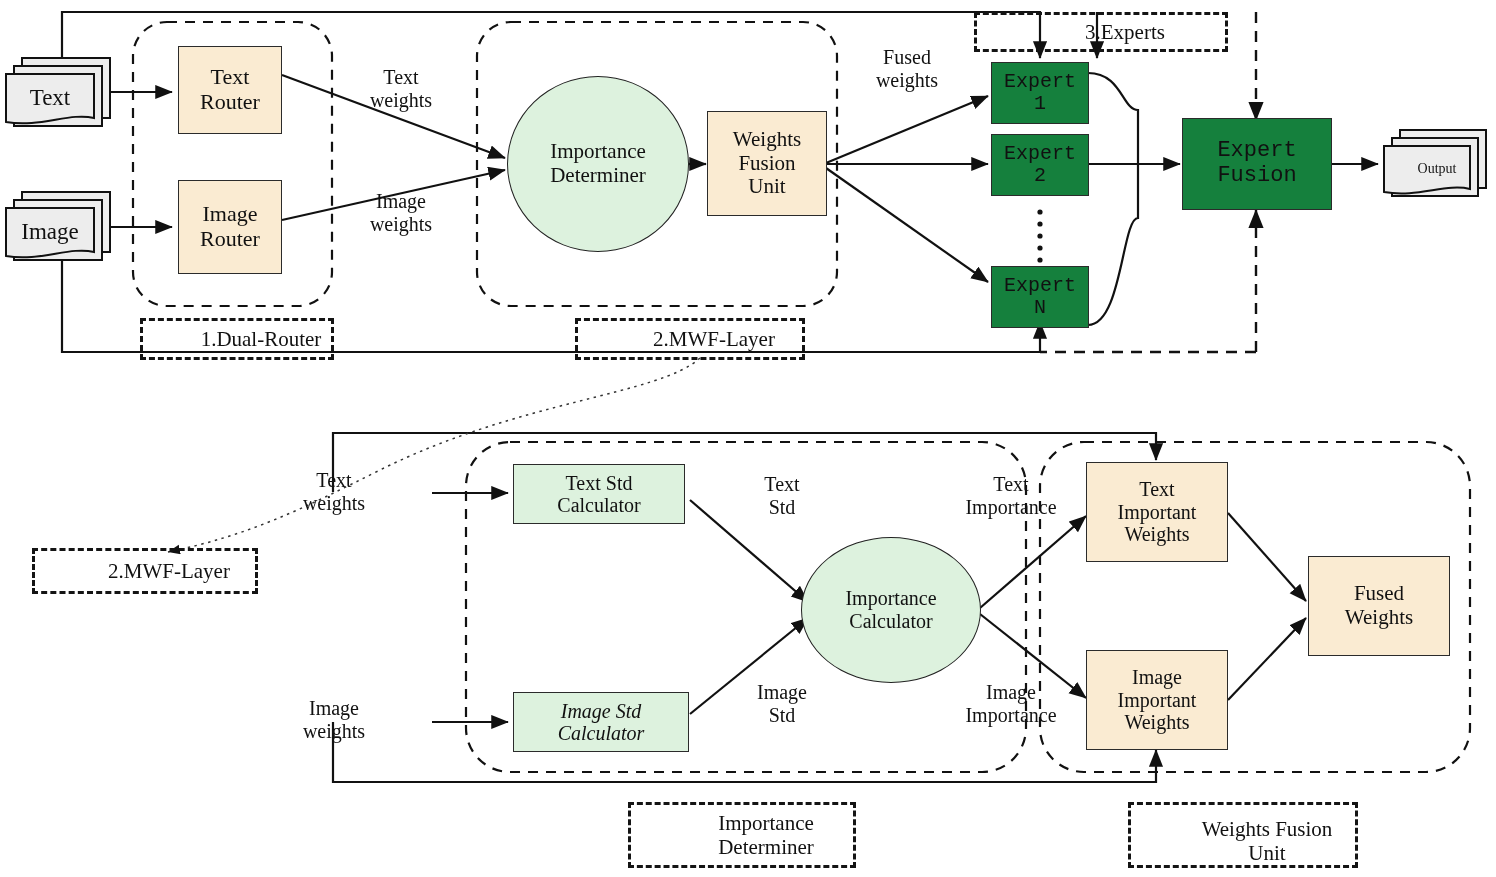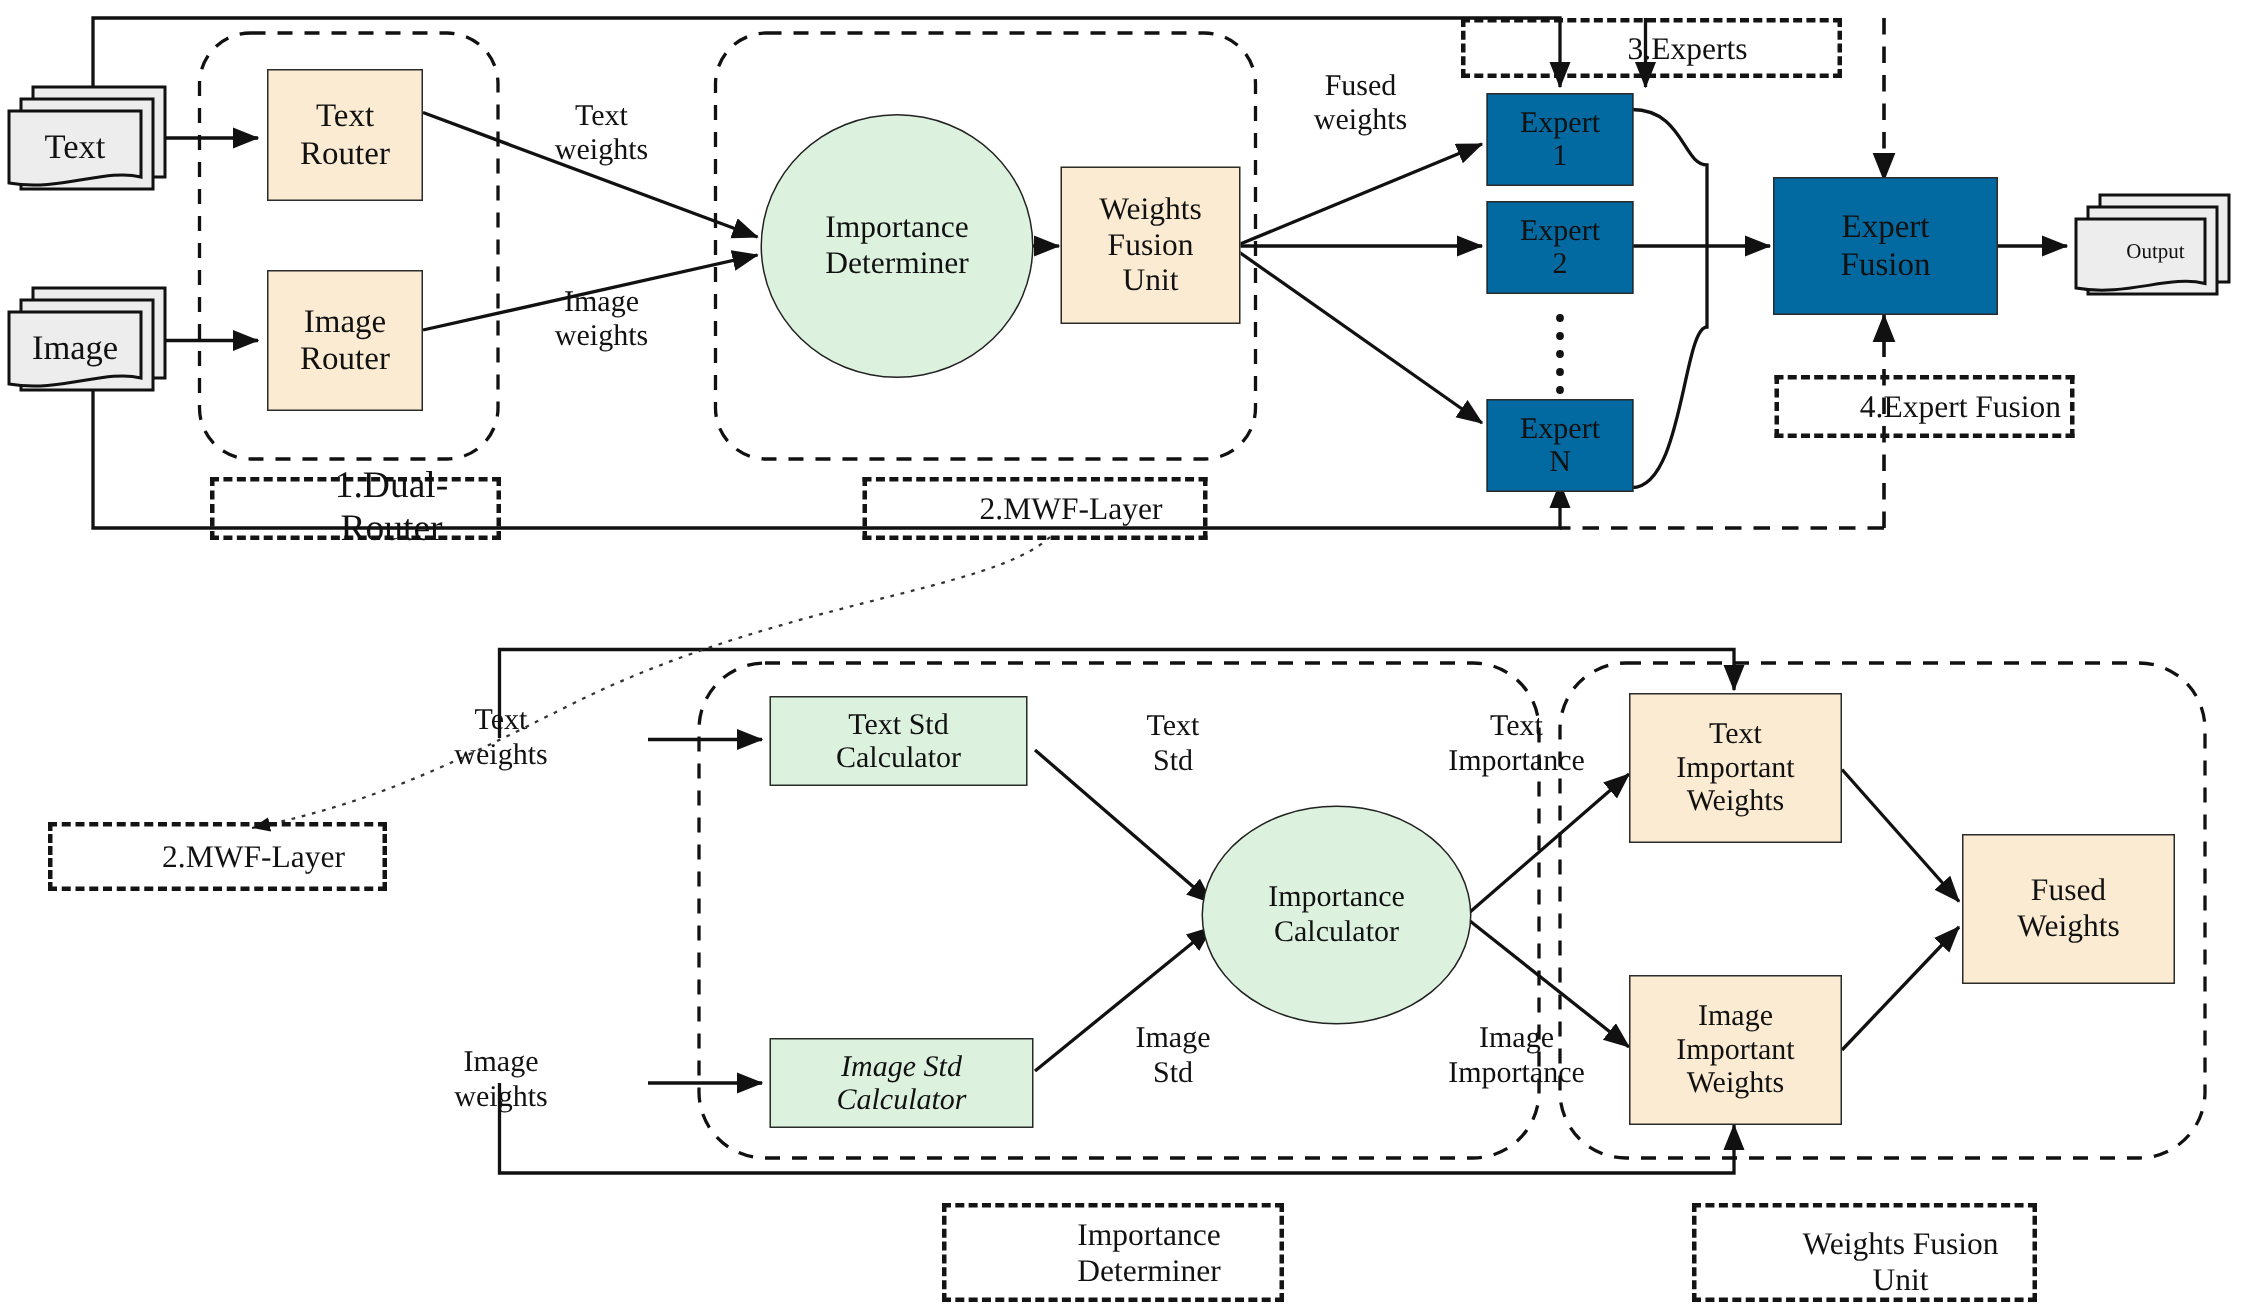--- a/index.html
+++ b/index.html
@@ -4,21 +4,21 @@
 <style>
   html,body{margin:0;padding:0;background:#ffffff;}
   body{width:1496px;height:877px;overflow:hidden;
        font-family:"Liberation Serif","DejaVu Serif",serif;}
   #stage{position:relative;width:1496px;height:877px;}
   svg{position:absolute;left:0;top:0;width:1496px;height:877px;}
   .nodebox{position:absolute;box-sizing:border-box;border:1.6px solid #2b2b2b;
            display:flex;flex-direction:column;align-items:center;justify-content:center;
            text-align:center;line-height:1.12;color:#111;}
   .tan{background:#faebd2;}
-  .blue{background:#0369a1;}
+  .blue{background:#15803d;font-family:Liberation Mono, monospace;}
   .green{background:#ddf2de;}
   .ellipse{position:absolute;box-sizing:border-box;border:1.6px solid #222;
            border-radius:50%;background:#ddf2de;display:flex;flex-direction:column;
            align-items:center;justify-content:center;text-align:center;line-height:1.14;color:#111;}
   .lbl{position:absolute;text-align:center;line-height:1.14;color:#111;white-space:nowrap;}
   .callout{position:absolute;box-sizing:border-box;border:3px dashed #141414;
            background:transparent;display:flex;flex-direction:column;align-items:center;
            justify-content:center;text-align:center;line-height:1.15;color:#111;padding-left:48px;}
   .docstack{position:absolute;}
   .docstack .dtext{position:absolute;left:0;top:0;width:100%;height:100%;
@@ -200,35 +200,32 @@
   <div class="lbl" style="left:352px;top:190px;width:98px;font-size:20px;">
     <div>Image</div>
     <div>weights</div>
   </div>
 
   <div class="lbl" style="left:855px;top:46px;width:104px;font-size:20px;">
     <div>Fused</div>
     <div>weights</div>
   </div>
 
-  <div class="callout" style="left:140px;top:318px;width:194px;height:42px;font-size:25px;">
+  <div class="callout" style="left:140px;top:318px;width:194px;height:42px;font-size:21px;">
     <span>1.Dual-Router</span>
   </div>
 
   <div class="callout" style="left:575px;top:318px;width:230px;height:42px;font-size:21px;">
     <span>2.MWF-Layer</span>
   </div>
 
   <div class="callout" style="left:974px;top:12px;width:254px;height:40px;font-size:21px;">
     <span>3.Experts</span>
   </div>
 
-  <div class="callout" style="left:1183px;top:250px;width:200px;height:42px;font-size:21px;">
-    <span>4.Expert Fusion</span>
-  </div>
 
   <div class="callout" style="left:32px;top:548px;width:226px;height:46px;font-size:21px;">
     <span>2.MWF-Layer</span>
   </div>
 
   <div class="lbl" style="left:282px;top:469px;width:104px;font-size:20px;">
     <div>Text</div>
     <div>weights</div>
   </div>
 

